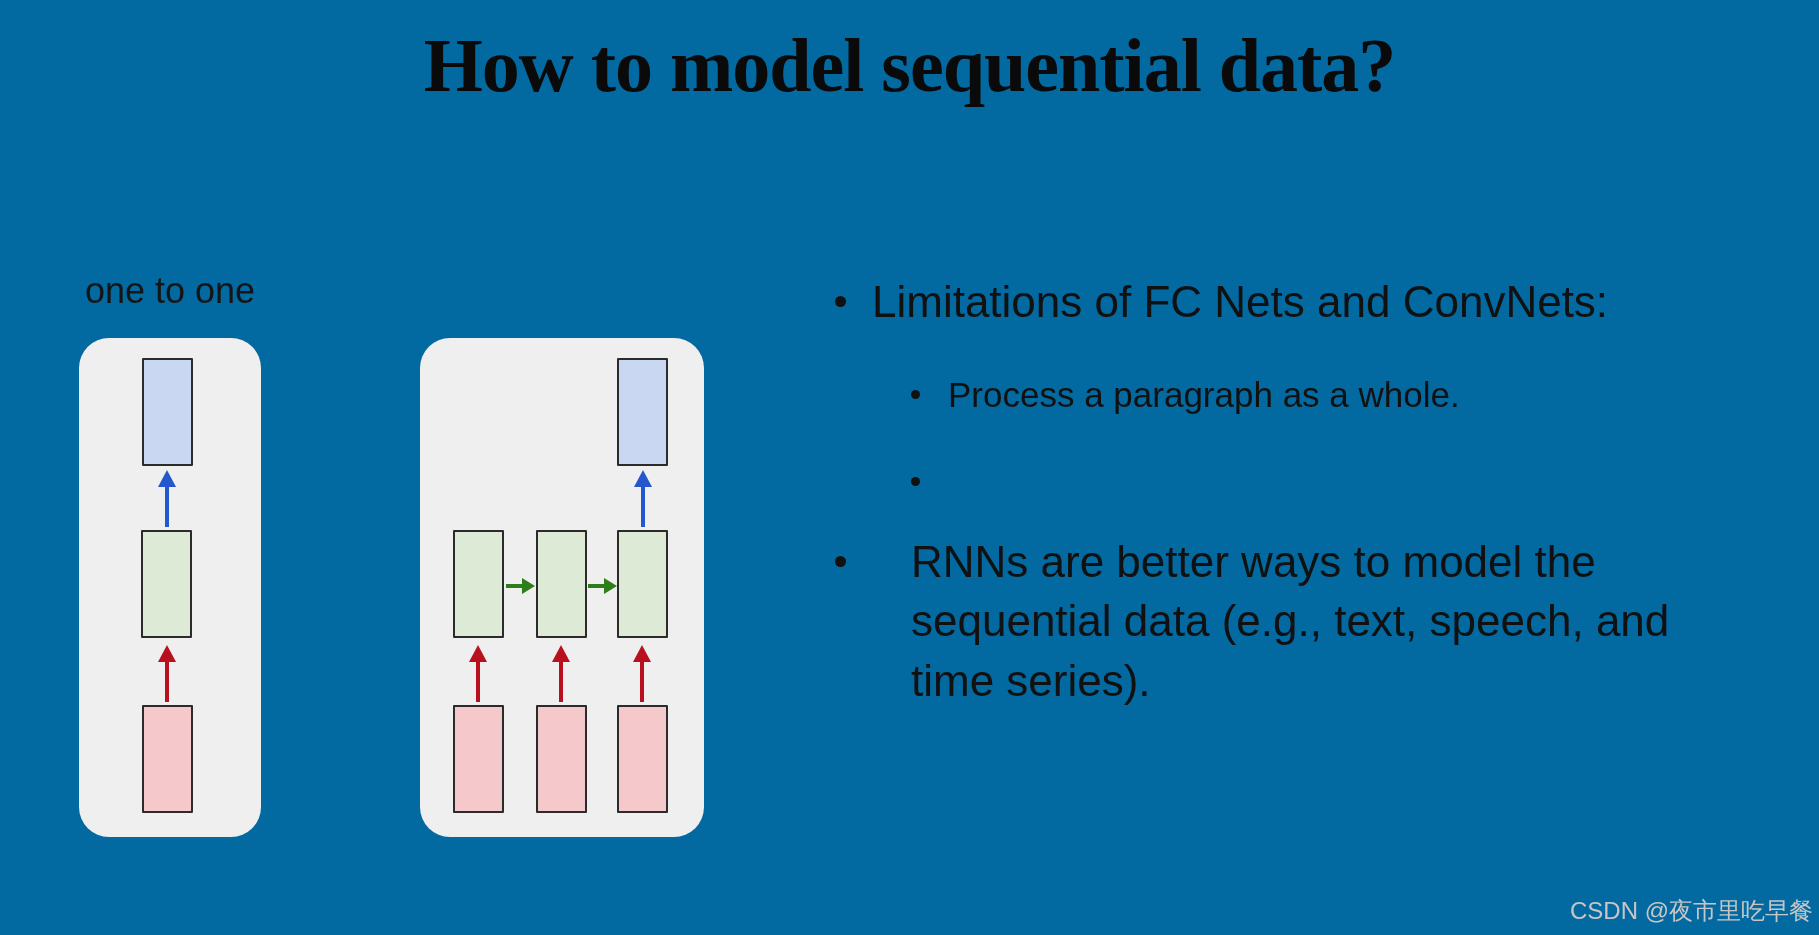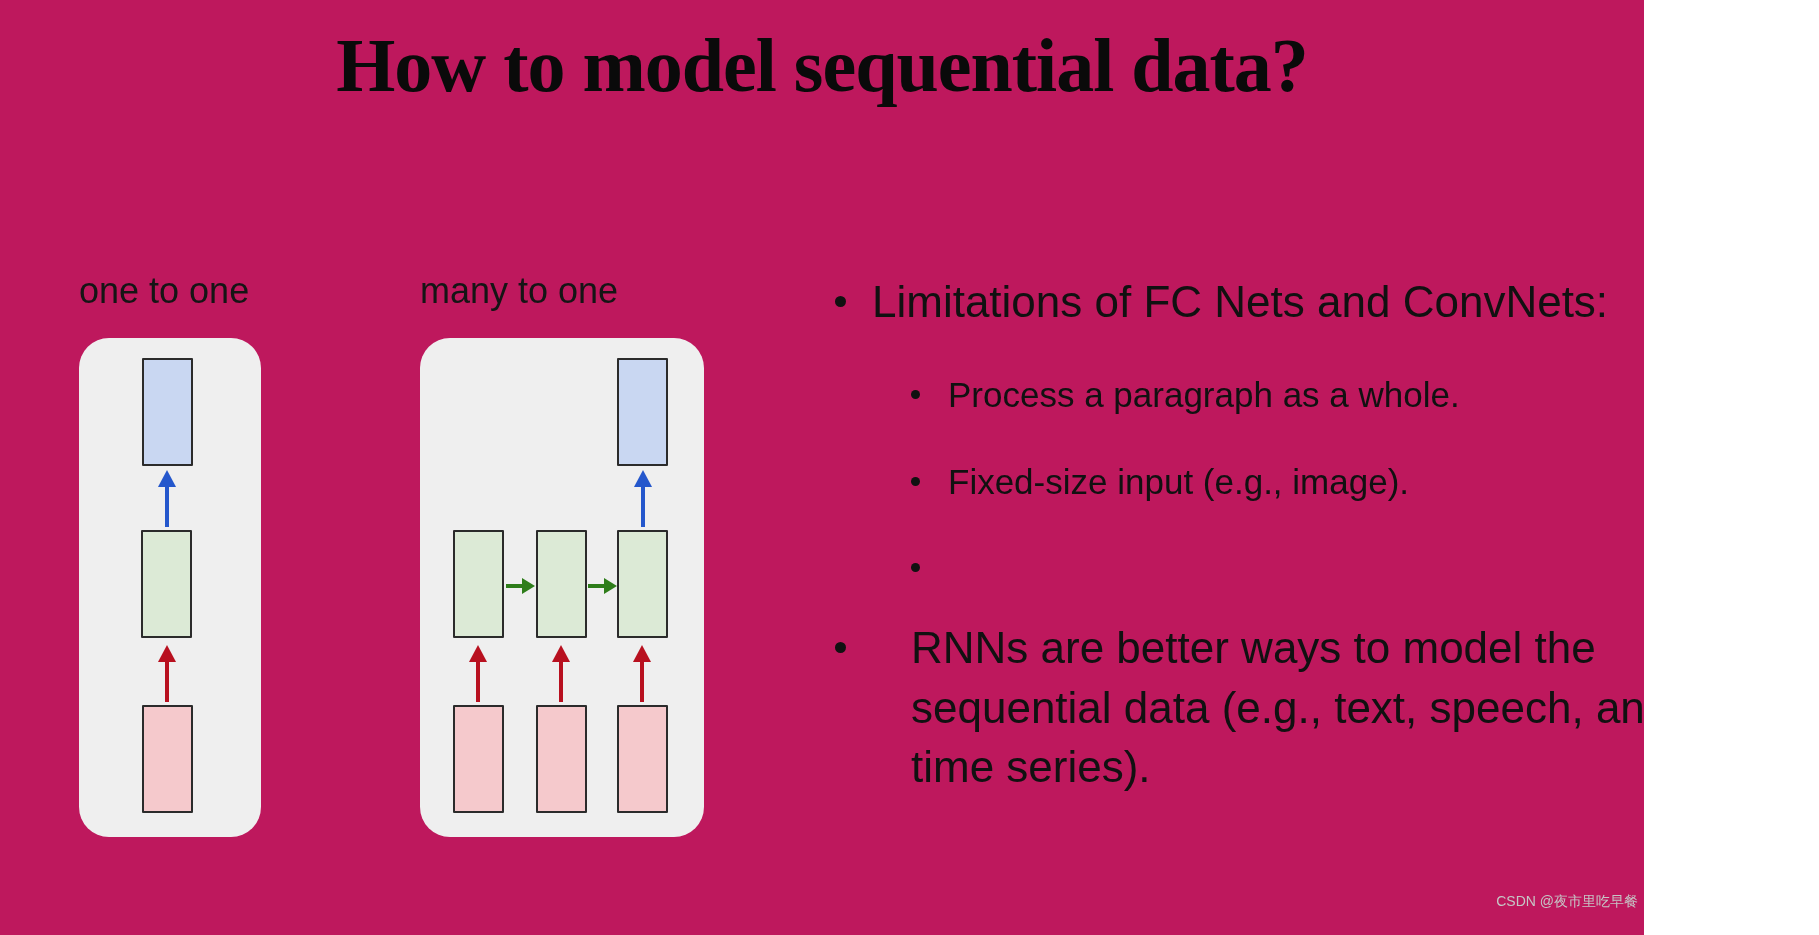--- a/index.html
+++ b/index.html
@@ -1,20 +1,20 @@
 <!DOCTYPE html>
 <html><head>
 <meta charset="utf-8">
 <style>
   html, body { margin: 0; padding: 0; background: #ffffff; }
   .slide {
     position: relative;
-    width: 1644px;
+    width: 1819px;
     height: 935px;
-    background: #be185d;
+    background: #0369a1;
     overflow: hidden;
     font-family: "Liberation Sans", sans-serif;
     color: #111;
   }
 
   
   .title {
     position: absolute;
     top: 22px;
     left: 0;
@@ -27,21 +27,21 @@
     letter-spacing: -1px;
     color: #0a0a0a;
   }
 
   
   .diagram-label {
     position: absolute;
     top: 270px;
     font-size: 36px;
     color: #151515;
-    text-align: left;
+    text-align: center;
   }
   .label-one  { left: 79px;  width: 182px; }
   .label-many { left: 420px; width: 284px; }
 
   
   .panel {
     position: absolute;
     top: 338px;
     height: 499px;
     border-radius: 30px;
@@ -110,35 +110,34 @@
   .bullet-sub { font-size: 35px; line-height: 1.5; }
   .bullet-sub .dot { width: 9px; height: 9px; margin-top: 21px; }
   .bullet-sub .btext { margin-left: 28px; }
   .bullet-sub + .bullet-sub { margin-top: 34px; }
   .bullet-rnns { margin-top: 46px; gap: 39px; }
 
   
   .watermark {
     position: absolute;
     right: 6px;
-    bottom: 24px;
-    font-size: 14px;
+    bottom: 8px;
+    font-size: 24px;
     color: #c6c6c6;
     margin-top: 32px;
   }
 </style>
 </head>
 <body>
 
 <div class="slide">
 
   <h1 class="title">How to model sequential data?</h1>
 
   <div class="diagram-label label-one">one to one</div>
-  <div class="diagram-label label-many">many to one</div>
 
   <div class="panel panel-one" style="background-color: rgb(239, 239, 239);"></div>
   <div class="panel panel-many" style="background-color: rgb(239, 239, 239);"></div>
 
   <div class="box" style="left: 142px; top: 358px; background-color: rgb(201, 215, 242); border-color: rgb(43, 43, 43);"></div>
   <div class="box" style="left: 141px; top: 530px; background-color: rgb(220, 234, 214); border-color: rgb(43, 43, 43);"></div>
   <div class="box" style="left: 142px; top: 705px; background-color: rgb(245, 201, 204); border-color: rgb(43, 43, 43);"></div>
 
   <div class="arrow arrow-up" style="left: 158px; top: 470px; color: rgb(36, 87, 204);">
     <i class="head"></i>
@@ -187,24 +186,20 @@
       <span class="dot"></span>
       <span class="btext">Limitations of FC Nets and ConvNets:</span>
     </div>
     <div class="sublist">
       <div class="bullet bullet-sub">
         <span class="dot"></span>
         <span class="btext">Process a paragraph as a whole.</span>
       </div>
       <div class="bullet bullet-sub">
         <span class="dot"></span>
-        <span class="btext">Fixed-size input (e.g., image).</span>
-      </div>
-      <div class="bullet bullet-sub">
-        <span class="dot"></span>
       </div>
     </div>
     <div class="bullet bullet-main bullet-rnns">
       <span class="dot"></span>
       <span class="btext">RNNs are better ways to model the
 sequential data (e.g., text, speech, and
 time series).</span>
     </div>
   </div>
 

